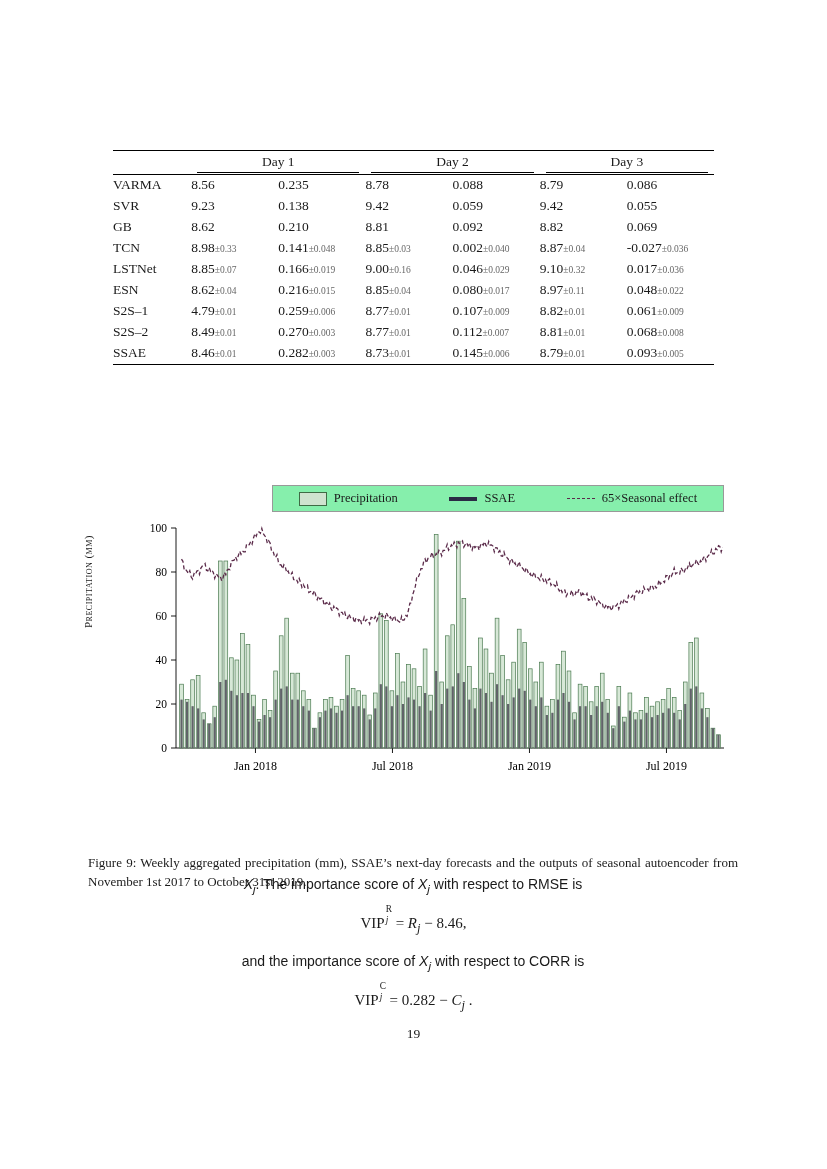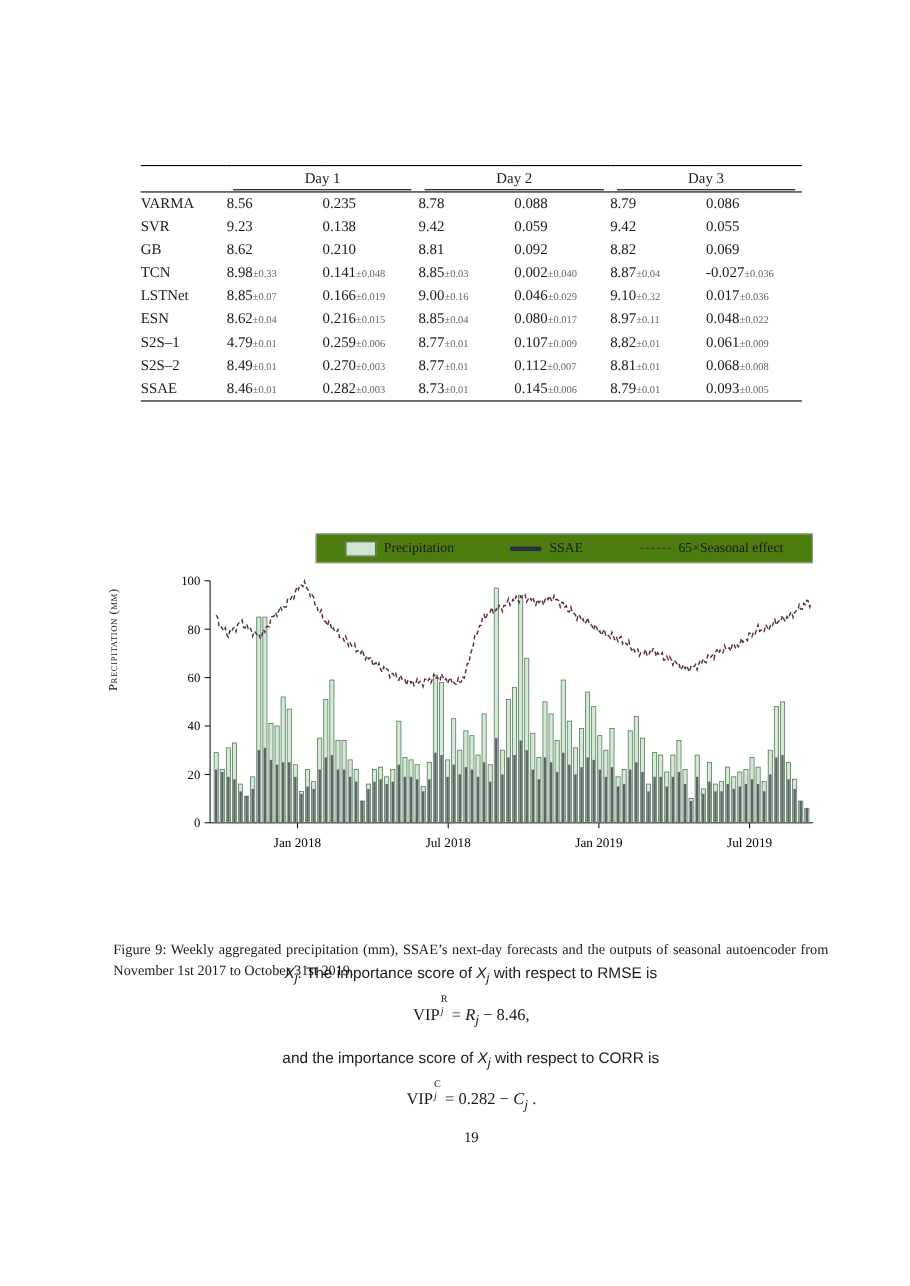--- a/index.html
+++ b/index.html
@@ -13,21 +13,20 @@
     position: relative;
     font-family: "Liberation Serif", serif;
     color: #1a1a1a;
     overflow: hidden;
   }
   .page {
     position: absolute;
     left: 0; top: 0;
     width: 662px;
     height: 1169px;
-    margin-left: 15px;
   }
 
   
   .table-wrap {
     position: absolute;
     left: 113px;
     top: 150px;
     width: 601px;
   }
   table.results {
@@ -98,21 +97,21 @@
     width: 650px;
     height: 305px;
   }
   .legend-box {
     position: absolute;
     left: 184px;
     top: 0px;
     width: 450px;
     height: 25px;
     border: 0.8px solid #999;
-    background: #4d7c0f;
+    background: #86efac;
     display: flex;
     align-items: center;
     justify-content: space-around;
     font-size: 12.5px;
   }
   .legend-item {
     display: flex;
     align-items: center;
     gap: 7px;
     padding: 0 4px;

